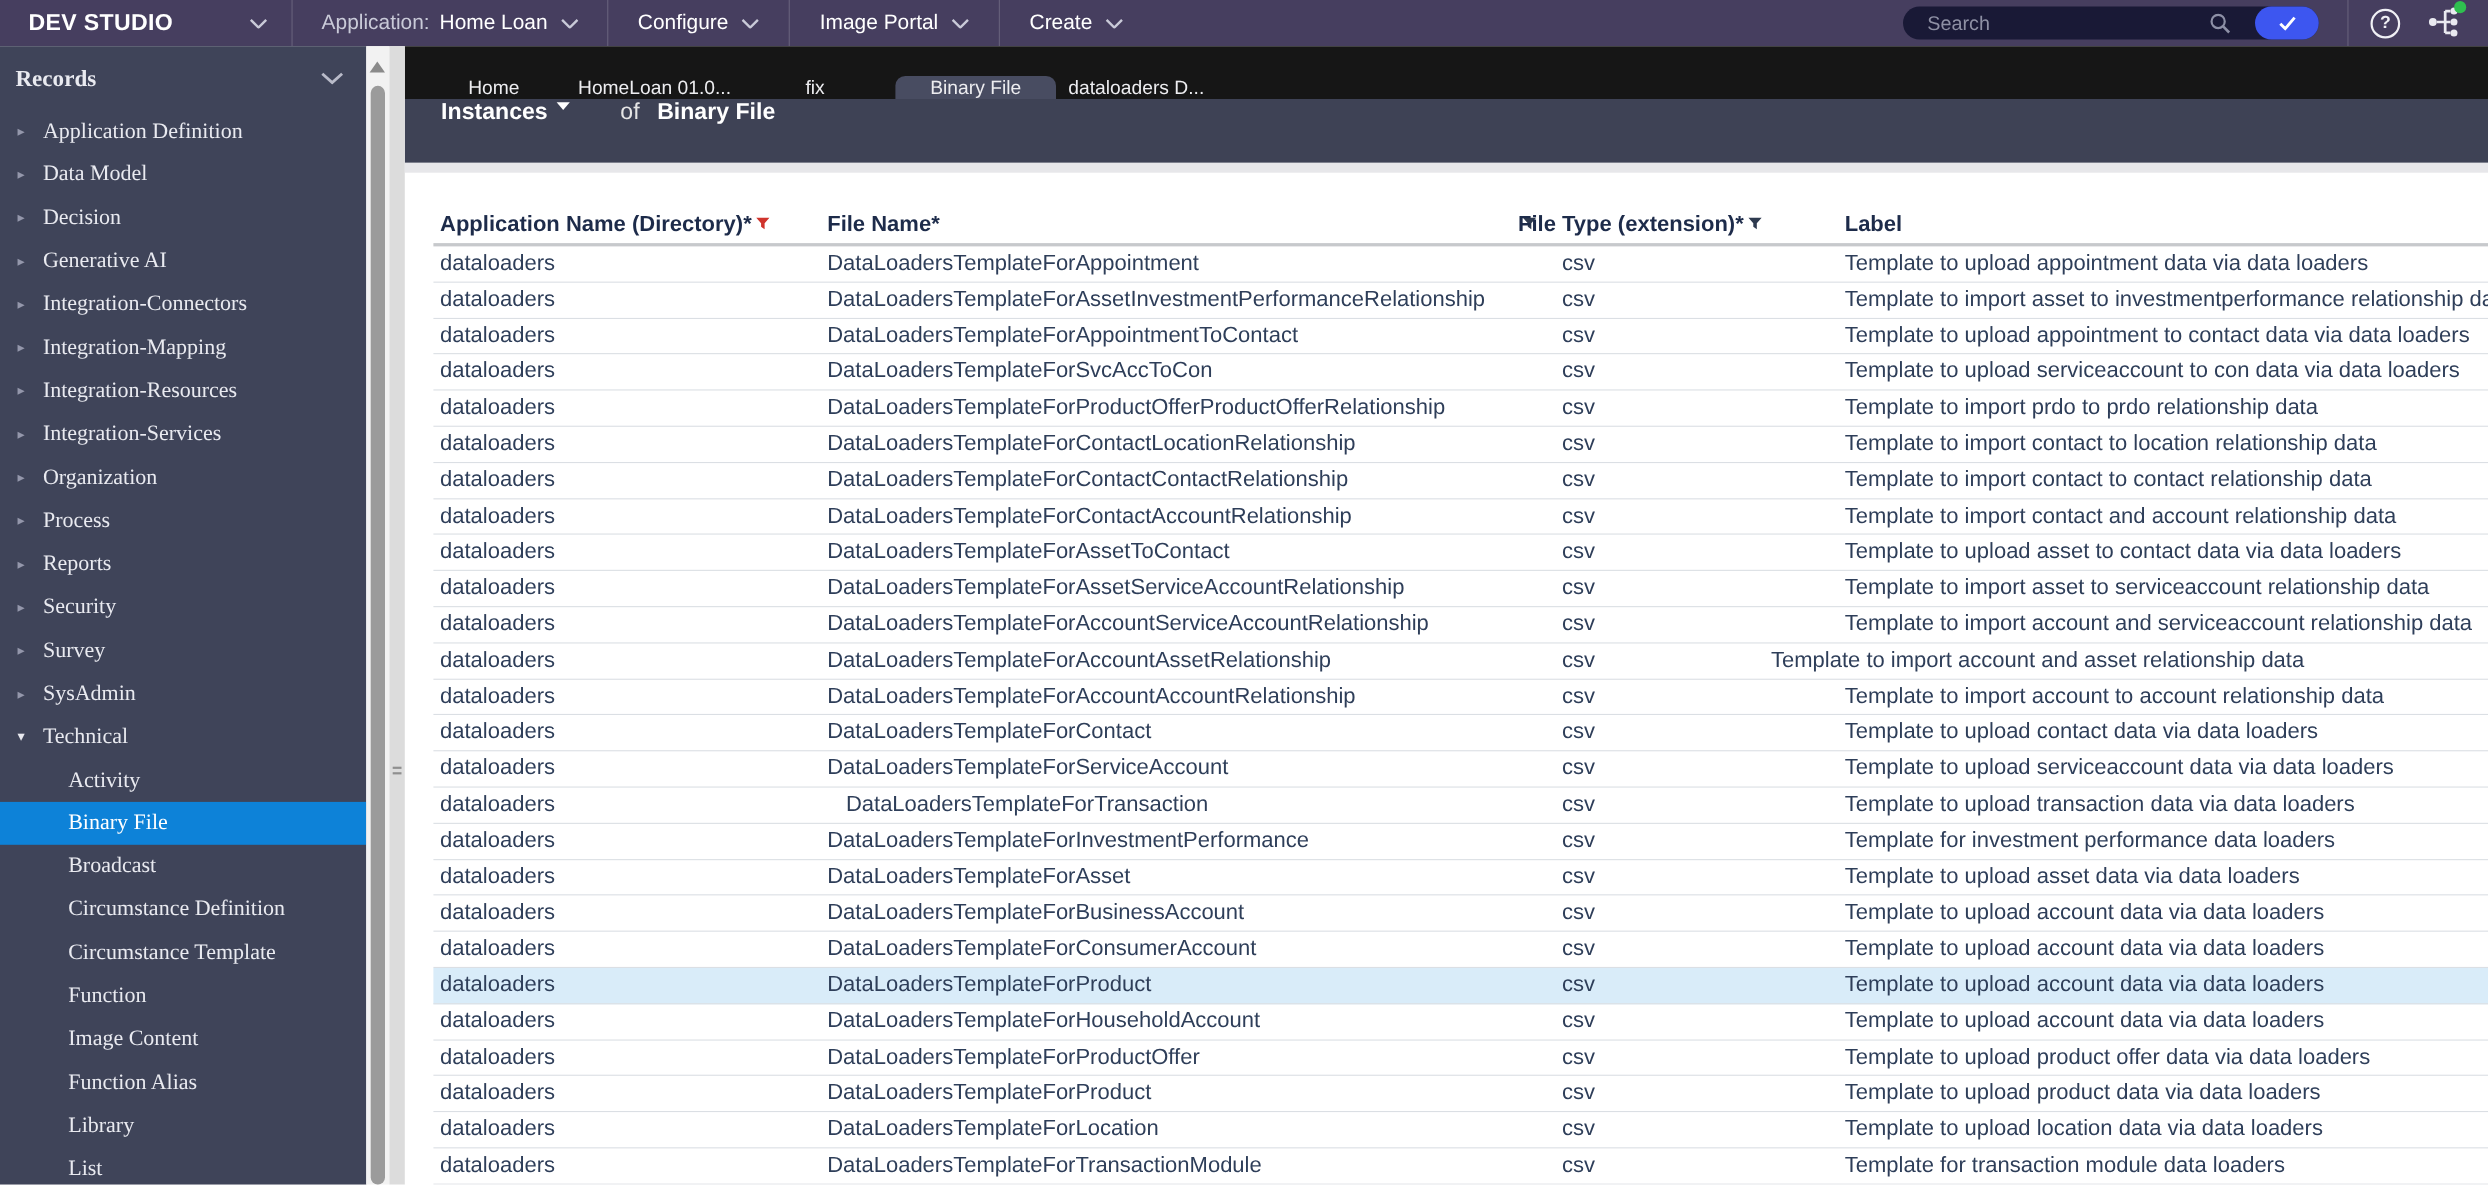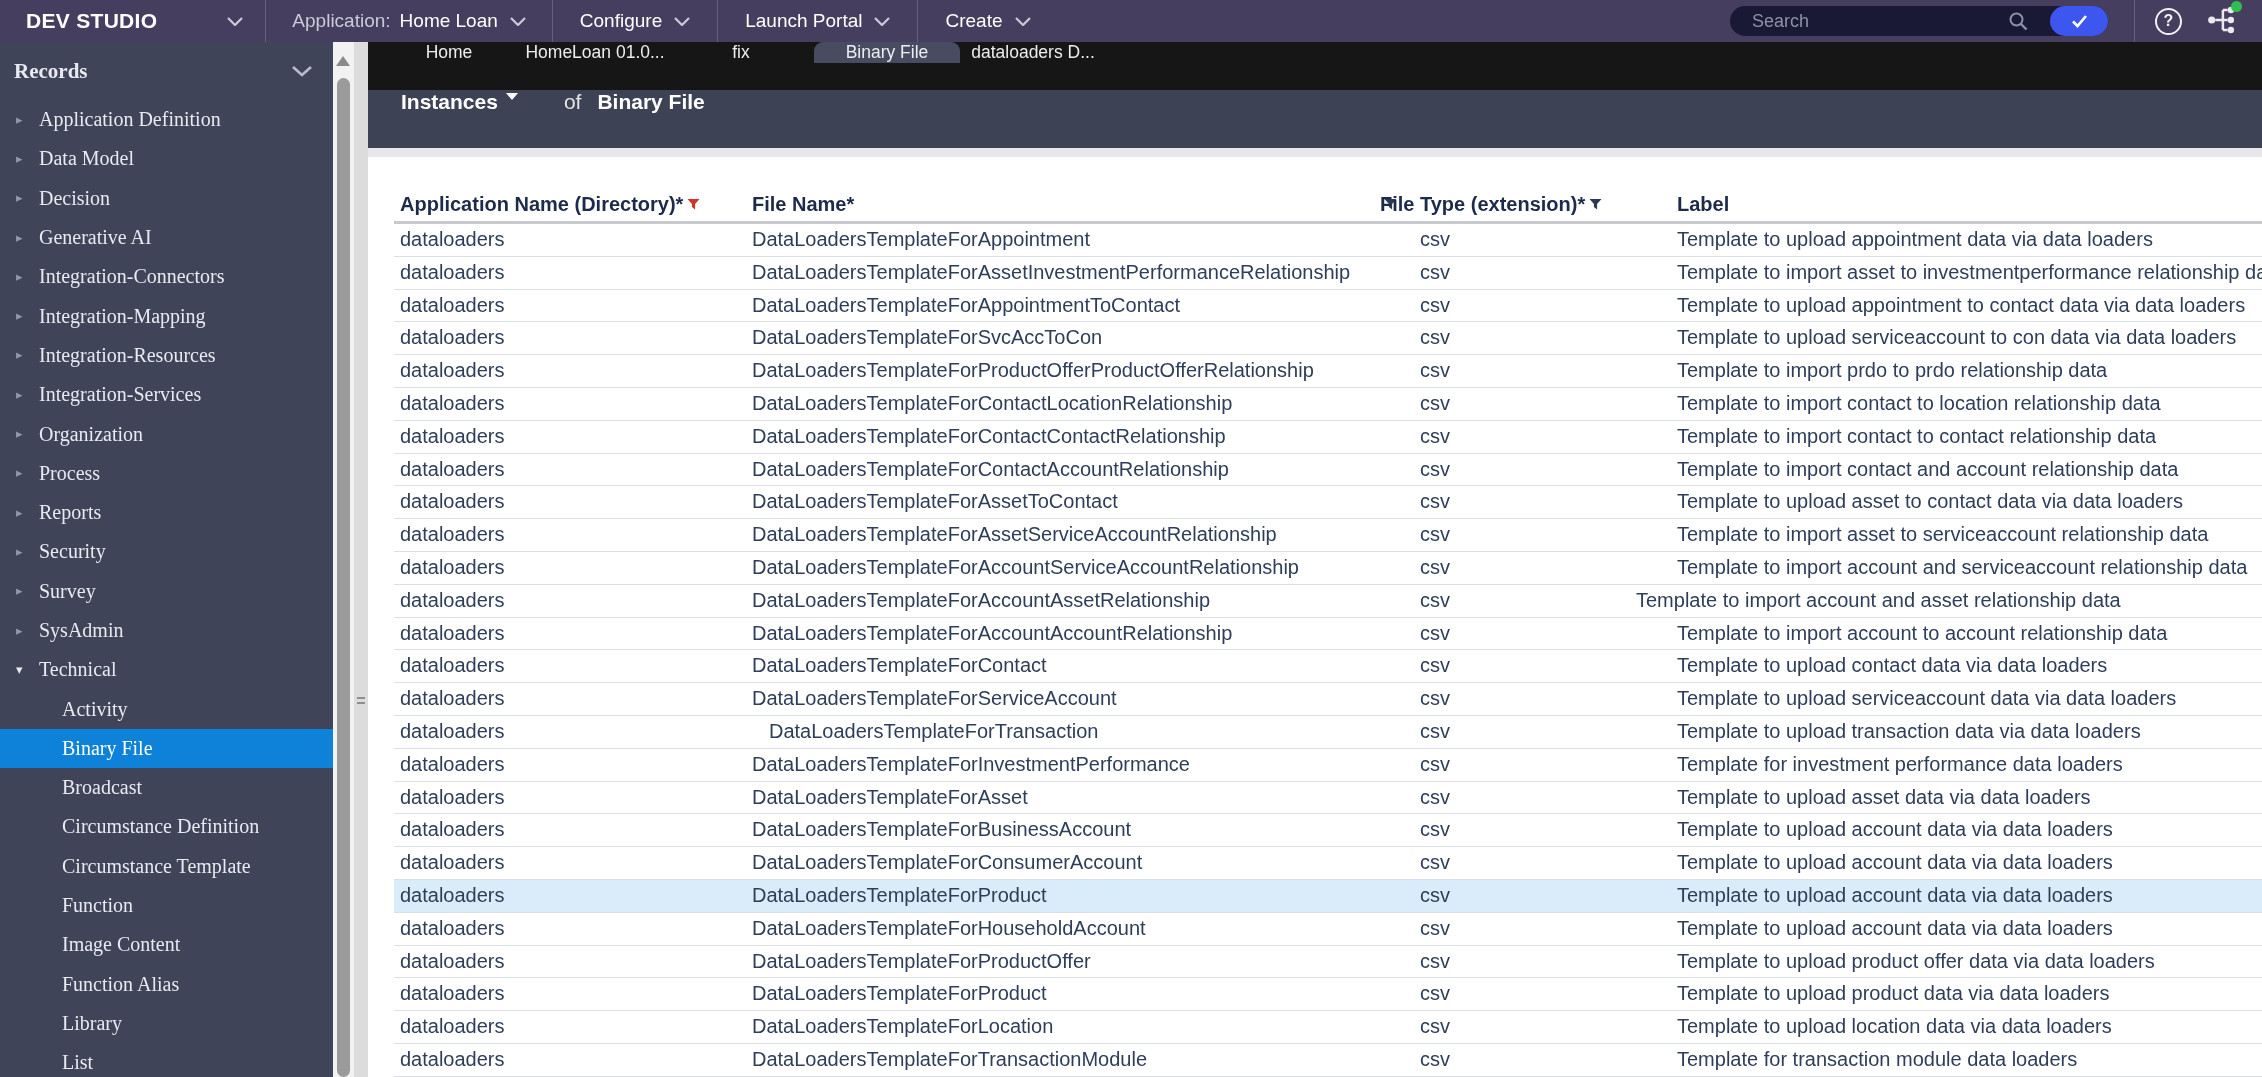--- a/index.html
+++ b/index.html
@@ -47,21 +47,21 @@
   .side-item.selected{background:var(--selected-blue);color:#fff;}
   
   .sb-track{width:21px;background:#f2f2f2;position:relative;flex:none;}
   .sb-up{position:absolute;top:14px;left:3px;width:0;height:0;border-left:7px solid transparent;border-right:7px solid transparent;border-bottom:10px solid #8a8a8a;}
   .sb-thumb{position:absolute;top:36px;bottom:0;left:4px;width:13px;background:#9b9b9b;border-radius:7px;}
   .splitter{width:14px;background:#dcdcdc;position:relative;flex:none;}
   .split-grip{position:absolute;top:655px;left:3px;width:8px;}
   .split-grip span{display:block;height:2px;background:#8f8f8f;margin-bottom:3px;}
   
   .content{flex:1;display:flex;flex-direction:column;min-width:0;background:#fff;}
-  .tabbar{height:48px;background:var(--tabbar-bg);display:flex;align-items:flex-start;padding-left:8px;flex:none;}
+  .tabbar{height:48px;background:var(--tabbar-bg);display:flex;align-items:flex-end;padding-left:8px;flex:none;}
   .tab{width:146px;display:flex;align-items:center;justify-content:center;color:#ededf0;font-size:17.5px;white-space:nowrap;cursor:default;}
   .tab.active{background:var(--active-tab-bg);border-radius:9px 9px 0 0;}
   .instances-bar{height:58px;background:var(--instances-bg);display:flex;padding-left:33px;flex:none;color:#fff;}
   .inst-word{font-size:21px;font-weight:700;}
   .inst-caret{width:0;height:0;border-left:6px solid transparent;border-right:6px solid transparent;border-top:7px solid #fff;margin:3px 14px 0 8px;}
   .inst-of{font-size:21px;font-weight:400;color:#e5e5e5;margin-right:16px;margin-left:32px;}
   .gray-strip{height:9px;background:#e7e7ea;flex:none;}
   .table-area{flex:1;position:relative;overflow:hidden;}
   .tbl{position:absolute;left:26px;top:30px;right:0;}
   .thead{position:relative;height:34px;}
@@ -92,21 +92,21 @@
   </div>
   <div class="nav-div" style="margin-left:0"></div>
   <div class="menu-item">
     <span>Configure</span>
     <svg width="16" height="9" viewBox="0 0 16 9">
         <polyline points="1,1 8,8 15,1" fill="none" stroke="#c9cad8" stroke-width="2.2"></polyline>
       </svg>
   </div>
   <div class="nav-div" style="margin-left:0"></div>
   <div class="menu-item">
-    <span>Launch Portal</span>
+    <span>Image Portal</span>
     <svg width="16" height="9" viewBox="0 0 16 9">
         <polyline points="1,1 8,8 15,1" fill="none" stroke="#c9cad8" stroke-width="2.2"></polyline>
       </svg>
   </div>
   <div class="nav-div" style="margin-left:0"></div>
   <div class="menu-item">
     <span>Create</span>
     <svg width="16" height="9" viewBox="0 0 16 9">
         <polyline points="1,1 8,8 15,1" fill="none" stroke="#c9cad8" stroke-width="2.2"></polyline>
       </svg>
@@ -365,21 +365,21 @@
             <div class="trow">
               <div class="td" style="left: 6px;">dataloaders</div>
               <div class="td" style="left: 358px;">DataLoadersTemplateForAccountServiceAccountRelationship</div>
               <div class="td" style="left: 1026px;">csv</div>
               <div class="td" style="left: 1283px;">Template to import account and serviceaccount relationship data</div>
             </div>
             <div class="trow">
               <div class="td" style="left: 6px;">dataloaders</div>
               <div class="td" style="left: 358px;">DataLoadersTemplateForAccountAssetRelationship</div>
               <div class="td" style="left: 1026px;">csv</div>
-              <div class="td" style="left: 1242px;">Template to import account and asset relationship data</div>
+              <div class="td" style="left: 1216px;">Template to import account and asset relationship data</div>
             </div>
             <div class="trow">
               <div class="td" style="left: 6px;">dataloaders</div>
               <div class="td" style="left: 358px;">DataLoadersTemplateForAccountAccountRelationship</div>
               <div class="td" style="left: 1026px;">csv</div>
               <div class="td" style="left: 1283px;">Template to import account to account relationship data</div>
             </div>
             <div class="trow">
               <div class="td" style="left: 6px;">dataloaders</div>
               <div class="td" style="left: 358px;">DataLoadersTemplateForContact</div>

